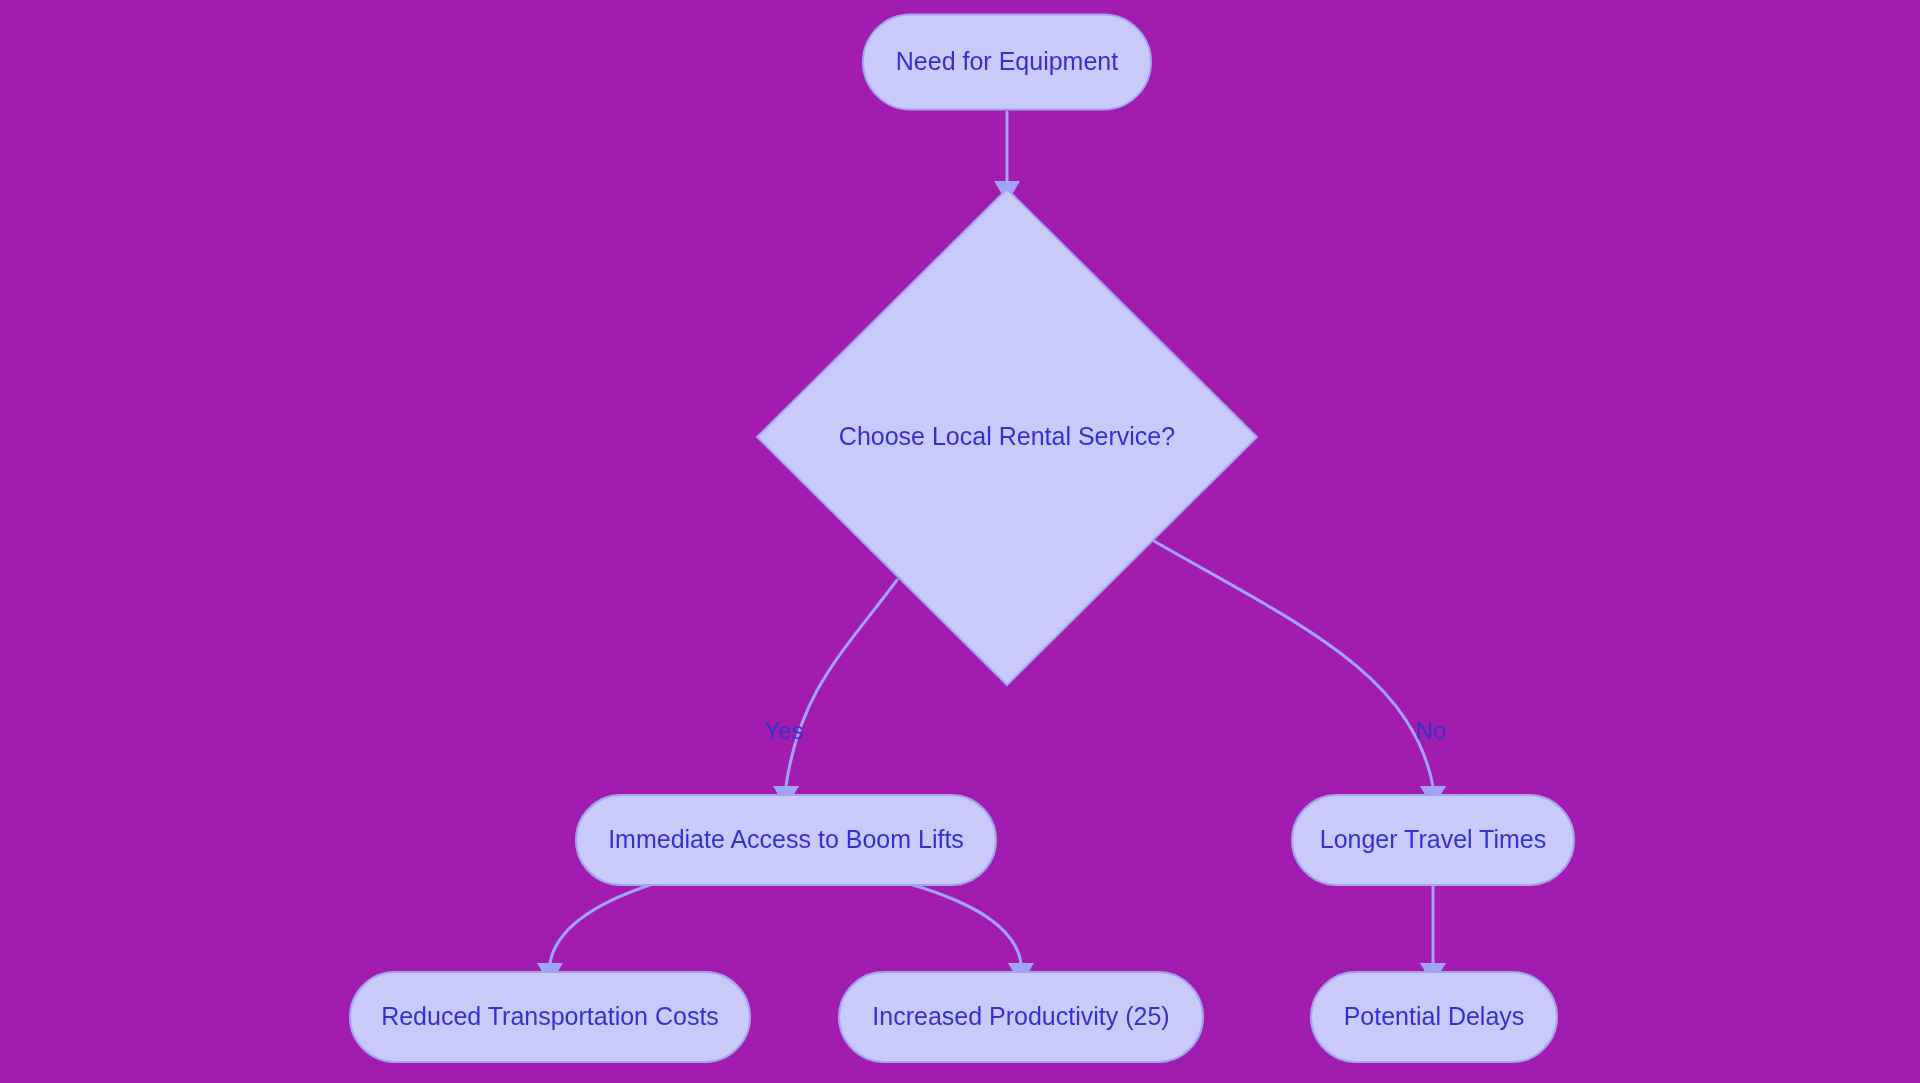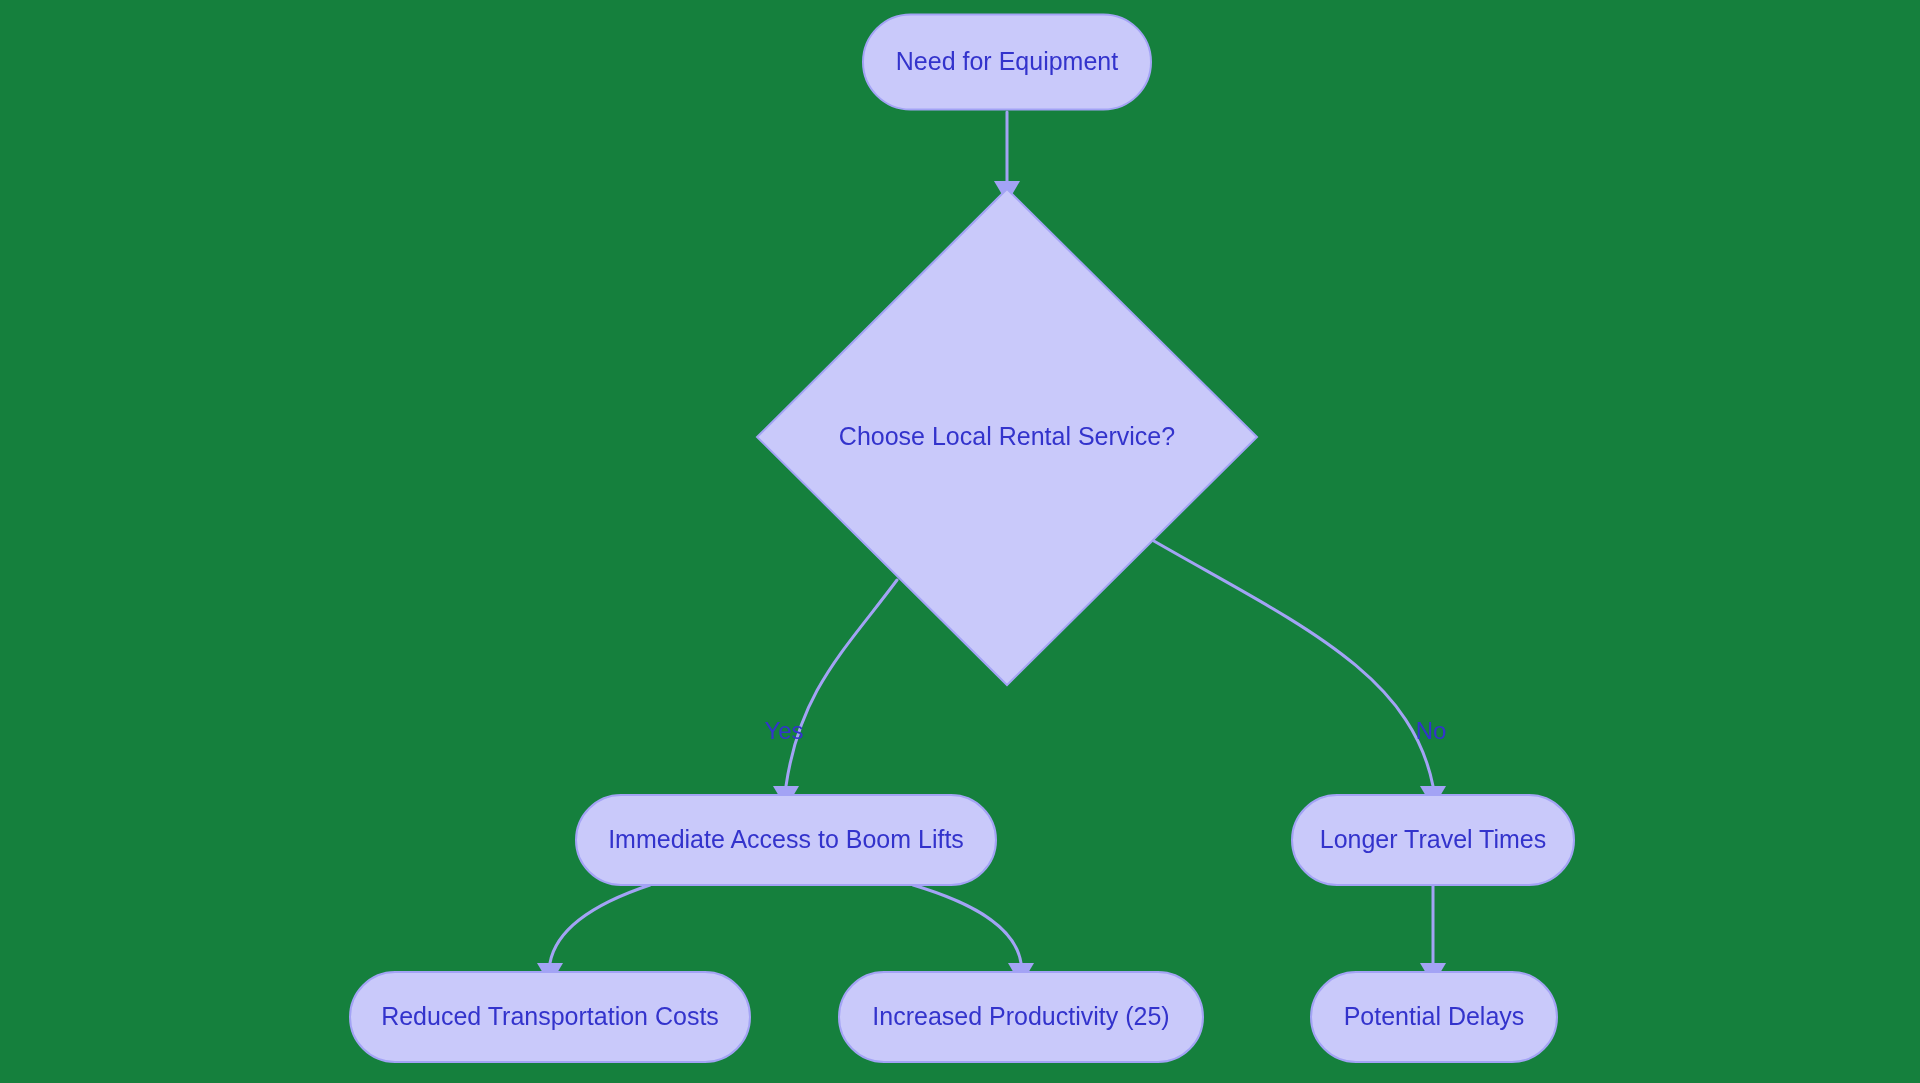--- a/index.html
+++ b/index.html
@@ -11,21 +11,21 @@
   body {
     width: 1920px;
     height: 1083px;
     overflow: hidden;
     font-family: "Liberation Sans", sans-serif;
   }
   #flow-root {
     position: relative;
     width: 1920px;
     height: 1083px;
-    background: #15803d;
+    background: #a21caf;
   }
   #flow-svg {
     position: absolute;
     left: 0;
     top: 0;
     width: 1920px;
     height: 1083px;
   }
   .node-shape {
     fill: #c9c9fa;

